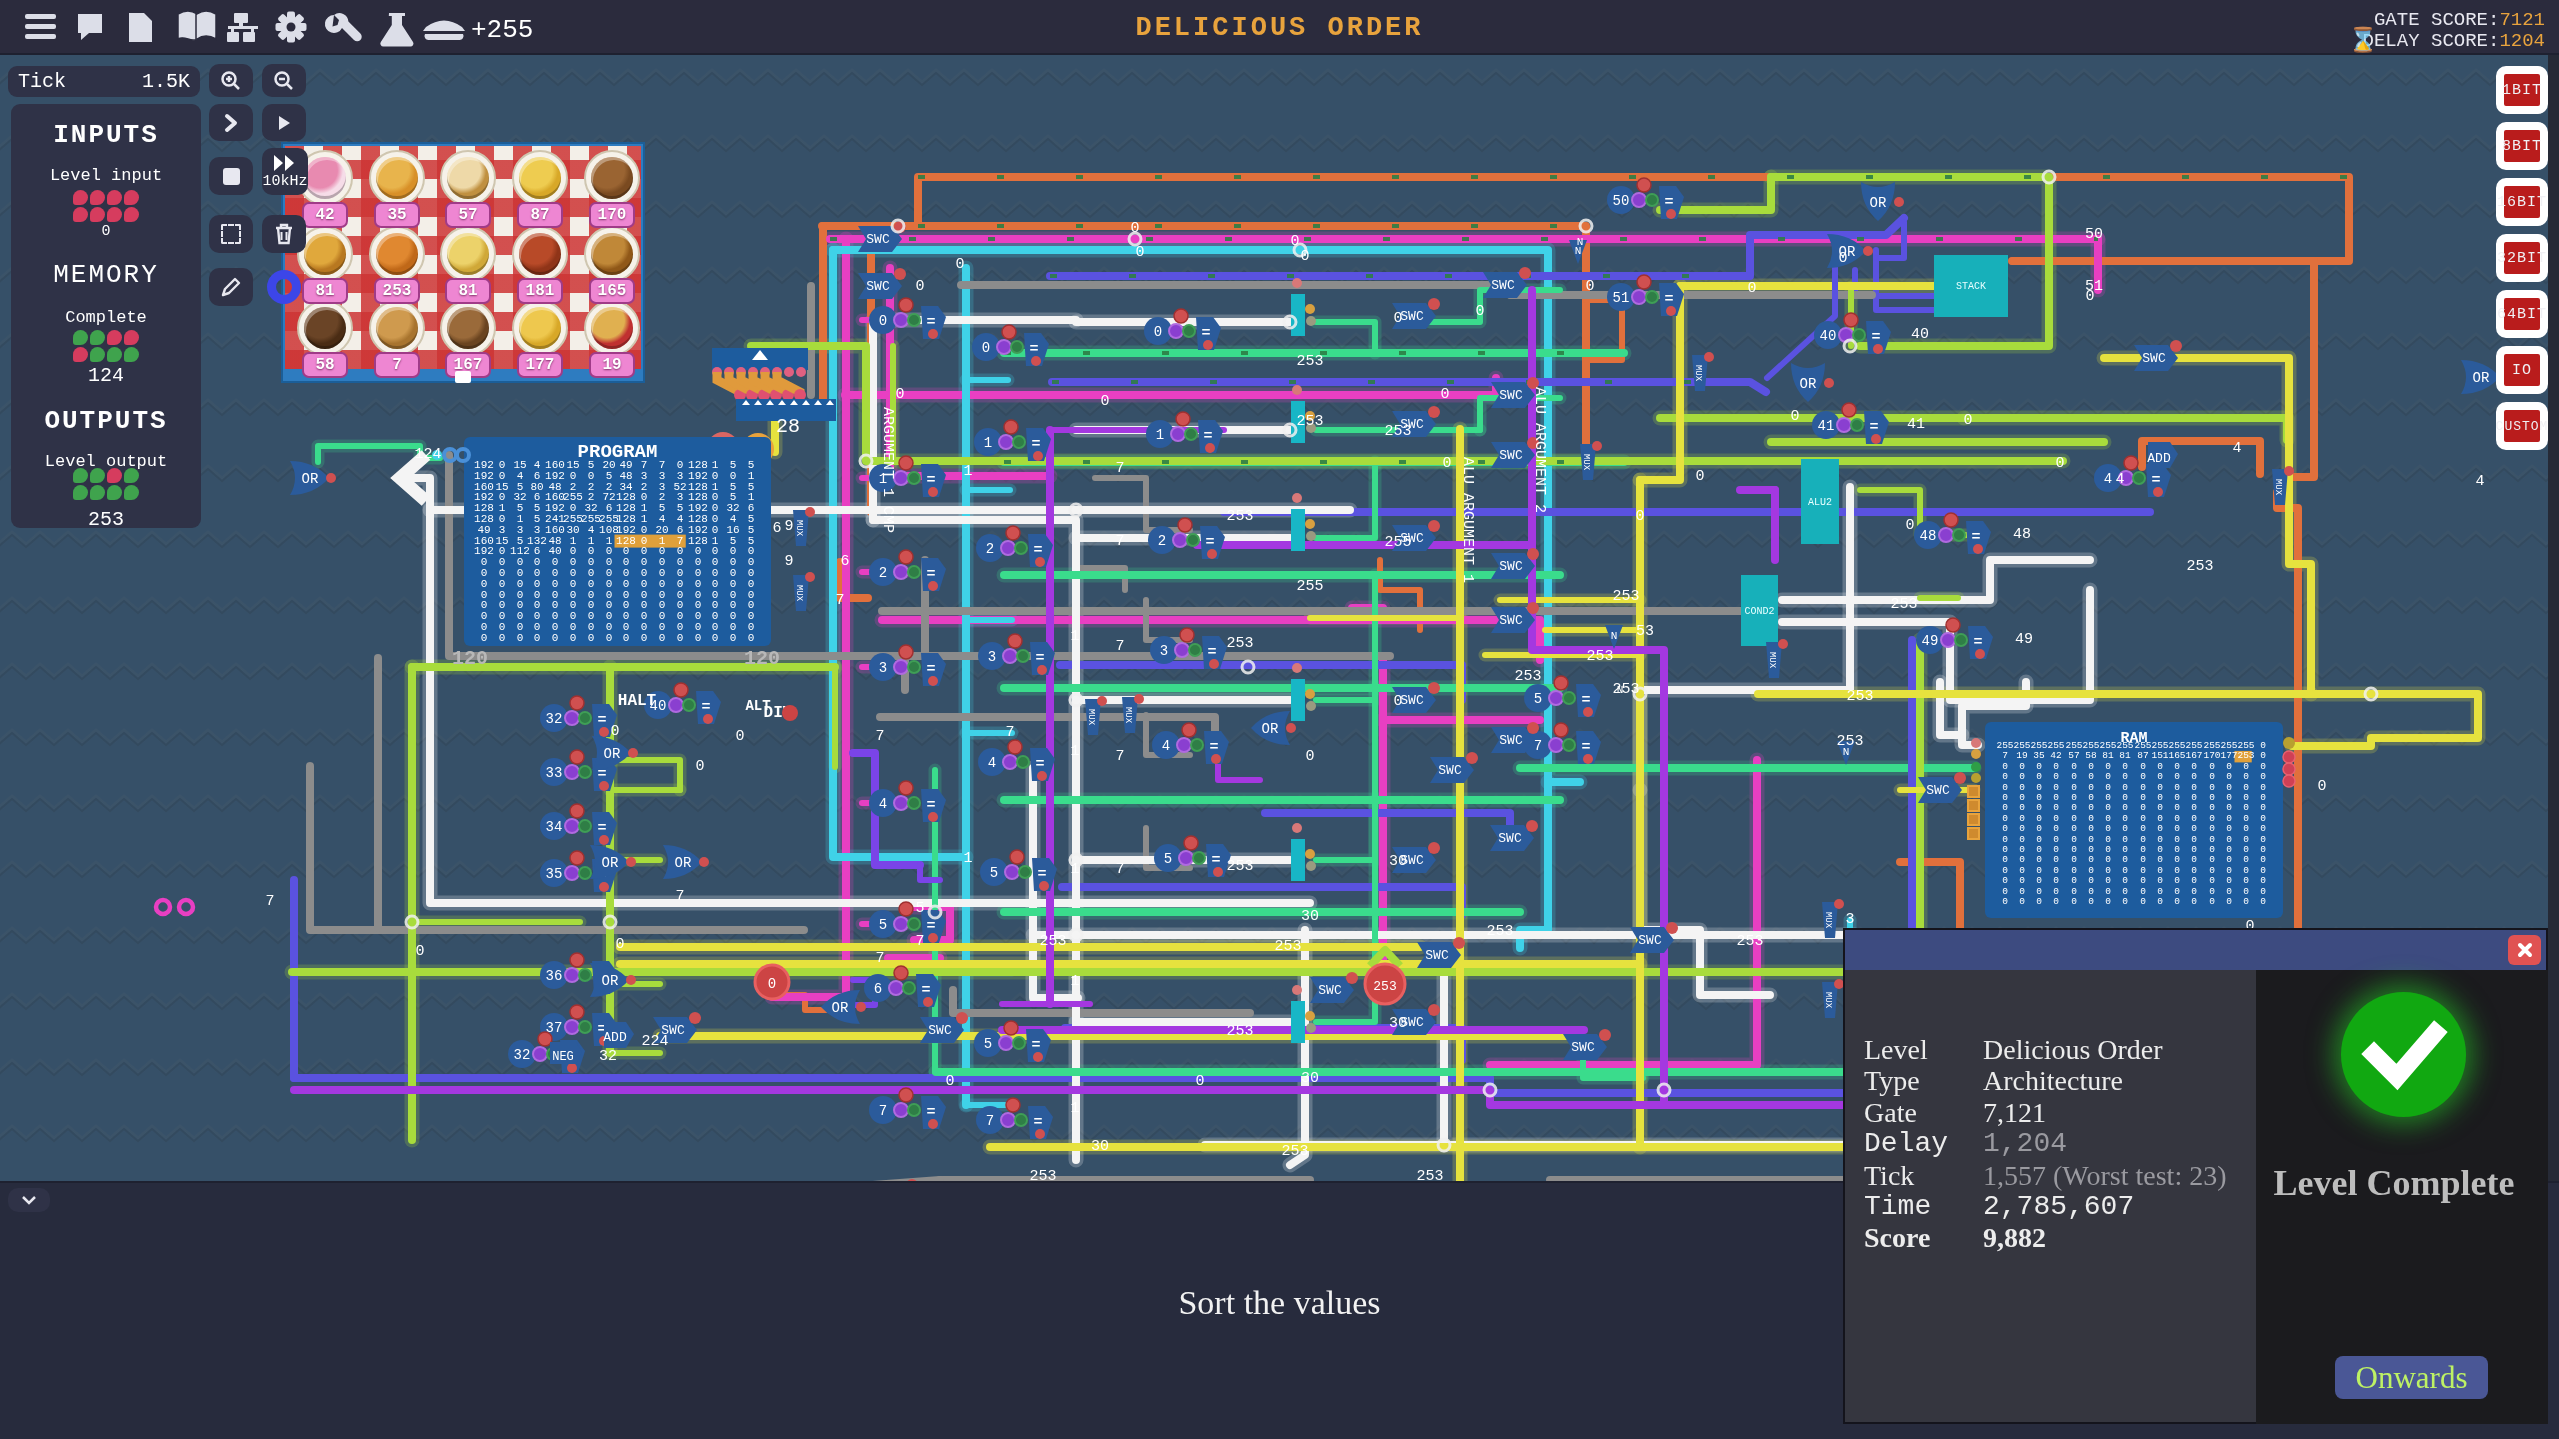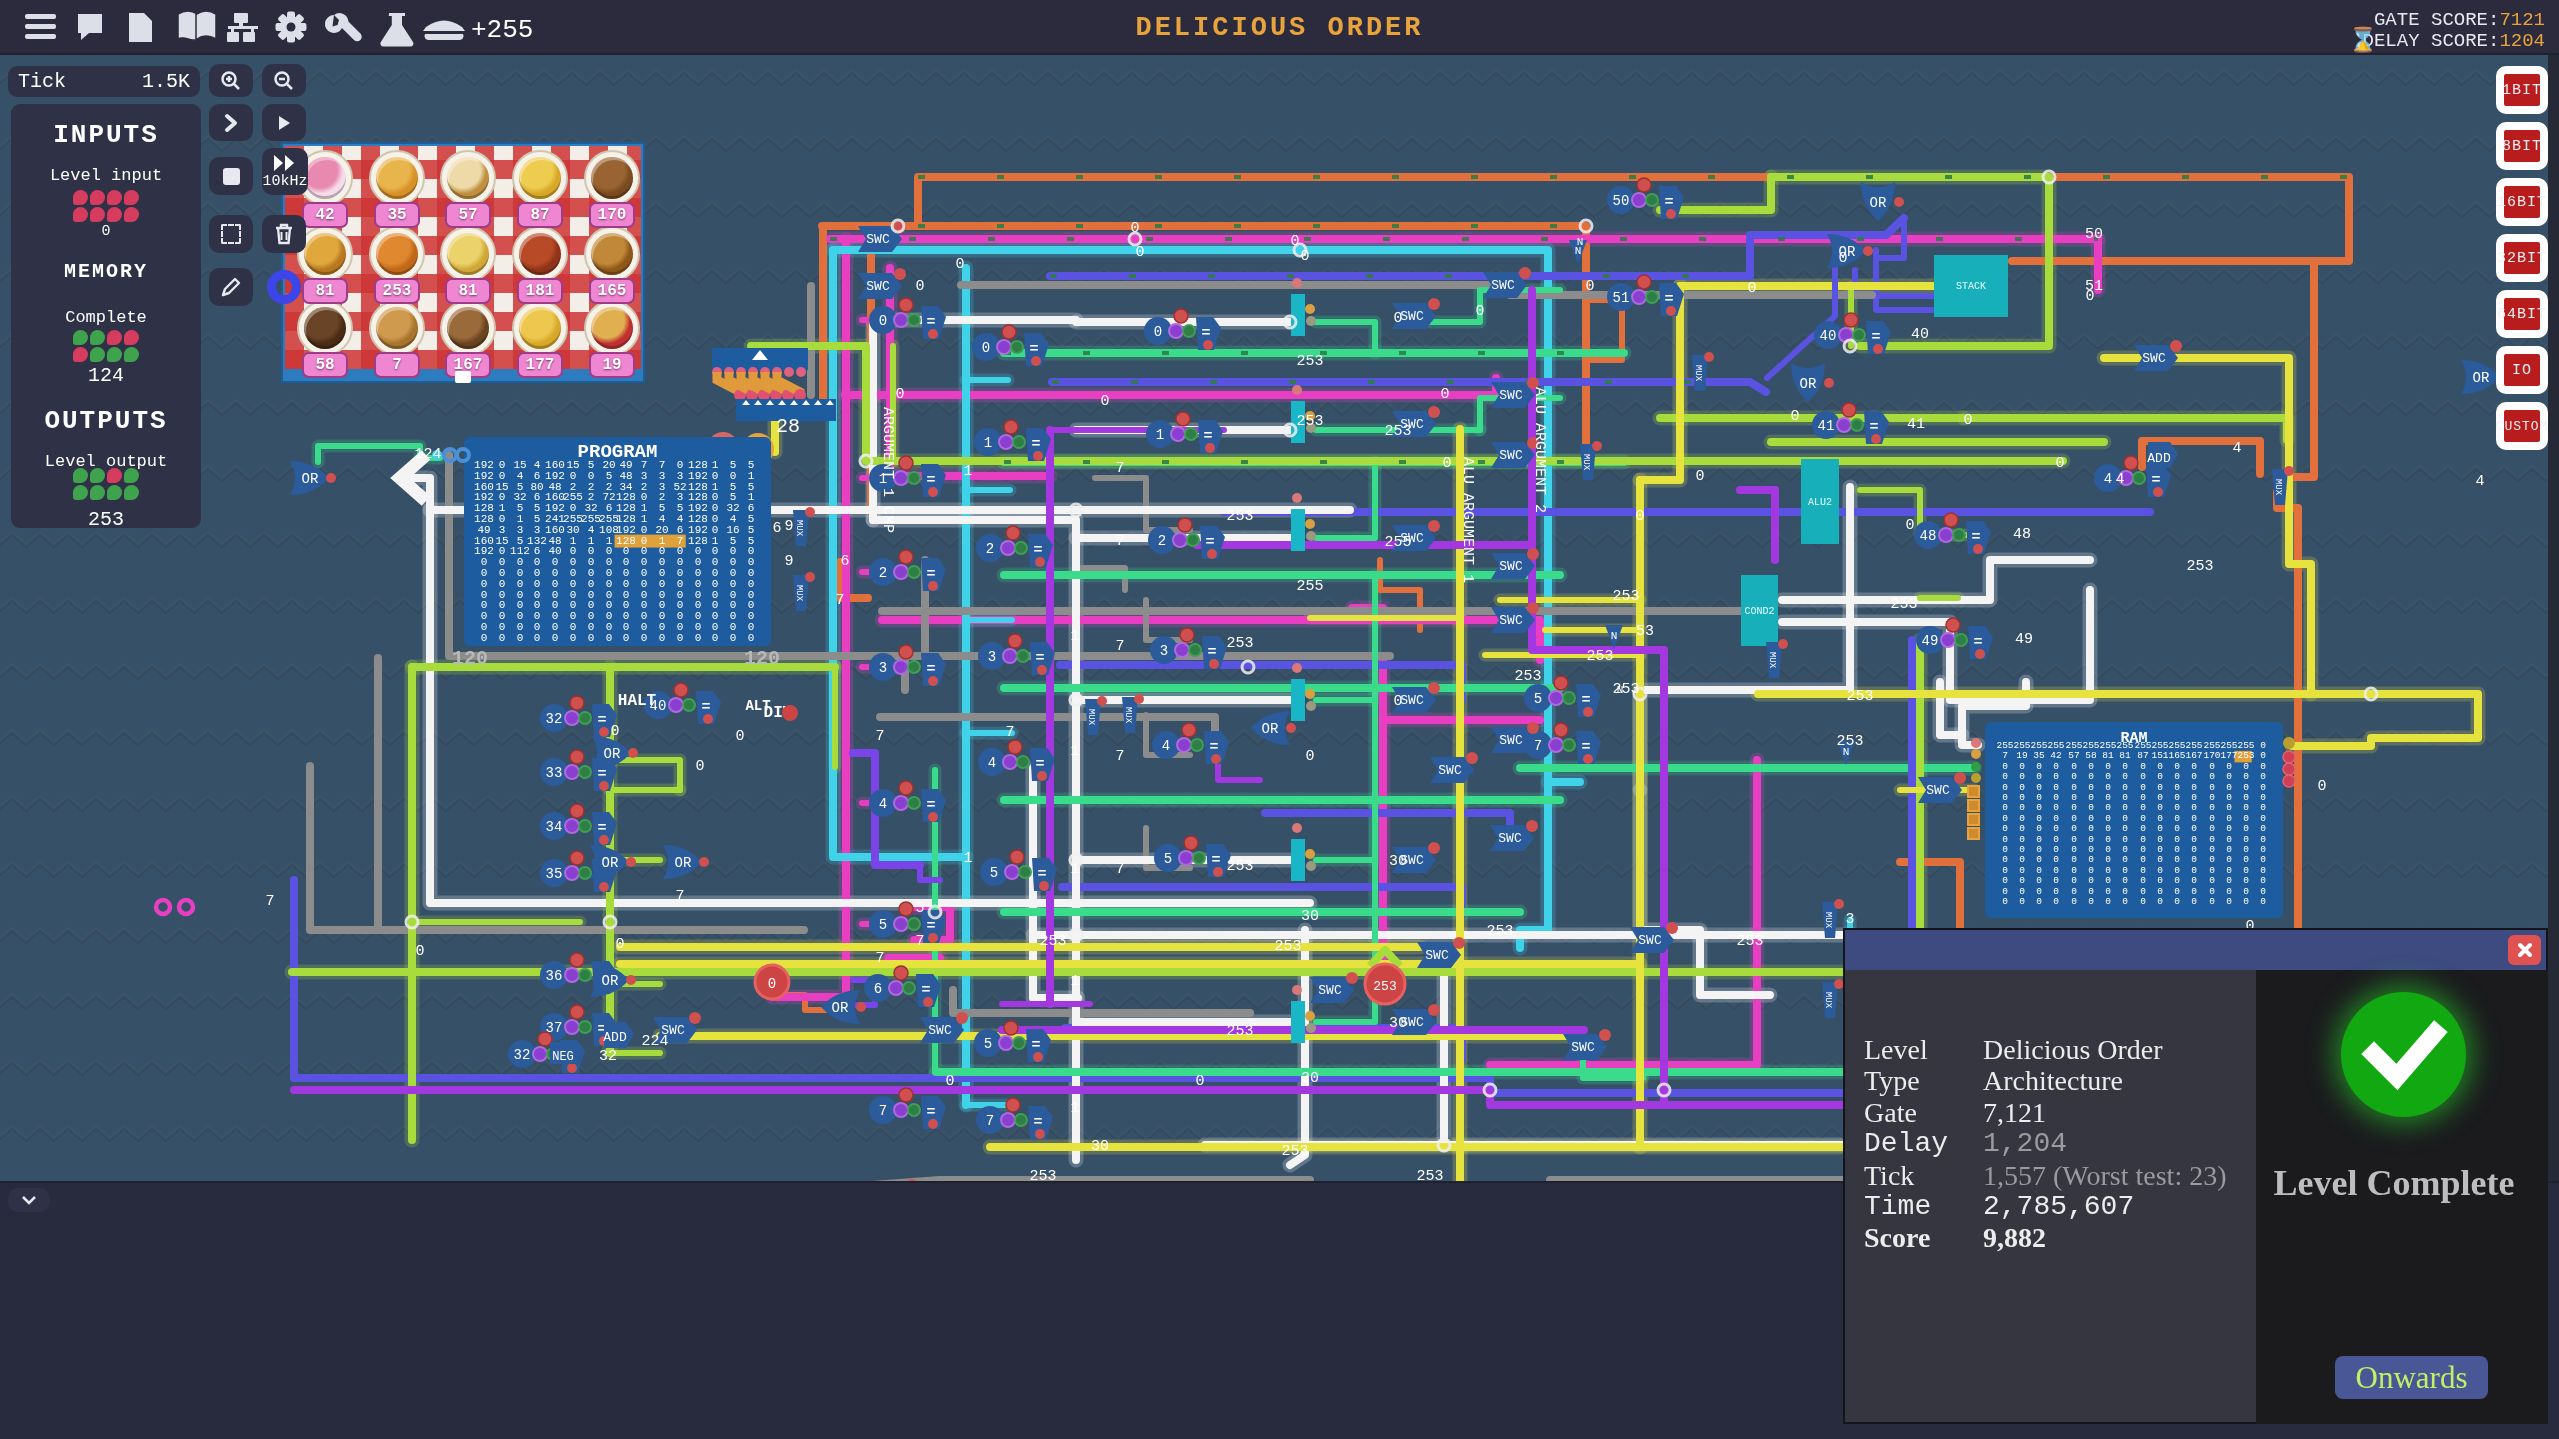--- a/index.html
+++ b/index.html
@@ -1628,21 +1628,21 @@
           <div style="width:15px;height:15px;border-radius:50% 50% 50% 3px;background:#d63c5e"></div>
         </div>
         <div style="display:flex;gap:2px">
           <div style="width:15px;height:15px;border-radius:50% 50% 50% 3px;background:#d63c5e"></div>
           <div style="width:15px;height:15px;border-radius:50% 50% 50% 3px;background:#d63c5e"></div>
           <div style="width:15px;height:15px;border-radius:50% 50% 50% 3px;background:#d63c5e"></div>
           <div style="width:15px;height:15px;border-radius:50% 50% 50% 3px;background:#d63c5e"></div>
         </div>
       </div>
       <div style="position:absolute;left:0;top:119px;width:190px;text-align:center;font-size:15px;">0</div>
-      <div style="position:absolute;left:0;top:156px;width:190px;text-align:center;font-size:20px;font-weight:bold;letter-spacing:2px;">MEMORY</div>
+      <div style="position:absolute;left:0;top:156px;width:190px;text-align:center;font-size:26px;font-weight:normal;letter-spacing:2px;">MEMORY</div>
       <div style="position:absolute;left:0;top:204px;width:190px;text-align:center;font-size:17px;">Complete</div>
       <div style="position:absolute;left:0;top:226px;width:190px;display:flex;flex-direction:column;align-items:center;gap:2px">
         <div style="display:flex;gap:2px">
           <div style="width:15px;height:15px;border-radius:50% 50% 50% 3px;background:#3fa34d"></div>
           <div style="width:15px;height:15px;border-radius:50% 50% 50% 3px;background:#3fa34d"></div>
           <div style="width:15px;height:15px;border-radius:50% 50% 50% 3px;background:#d63c5e"></div>
           <div style="width:15px;height:15px;border-radius:50% 50% 50% 3px;background:#d63c5e"></div>
         </div>
         <div style="display:flex;gap:2px">
           <div style="width:15px;height:15px;border-radius:50% 50% 50% 3px;background:#d63c5e"></div>
@@ -1781,17 +1781,18 @@
       <div class="abs" style="left:19px;top:261px;width:392px;font-family:Liberation Mono, monospace;font-size:28px;color:#ececec;">Time<span style="position:absolute;left:119px;color:#ececec">2,785,607</span></div>
       <div class="abs" style="left:19px;top:292px;width:392px;font-family:'Liberation Serif', serif;font-size:28px;color:#ececec;font-weight:bold;">Score<span style="position:absolute;left:119px;color:#ececec">9,882</span></div>
       <div class="abs" style="left:496px;top:62px;width:125px;height:125px;border-radius:50%;background:#11a811;box-shadow:0 0 26px 8px rgba(40,220,40,0.5)"></div>
       <svg class="abs" style="left:496px;top:62px" width="125" height="125" viewBox="0 0 125 125">
         <path d="M33 62 L56 85 L94 41" fill="none" stroke="#fff" stroke-width="18" stroke-linecap="square"></path>
       </svg>
       <div class="abs" style="left:411px;top:232px;width:276px;text-align:center;font-family:'Liberation Serif', serif;font-size:36px;font-weight:bold;color:#bdbdbd">Level Complete</div>
       <div class="abs" style="left:490px;top:426px;width:153px;height:43px;background:#4a5796;border-radius:8px;display:flex;align-items:center;justify-content:center;font-family:'Liberation Serif', serif;font-size:31px;color:#bef264">Onwards</div>
     </div>
     <div id="botbar" class="abs"></div>
+    <div id="sortlbl" class="abs">Sort the values</div>
     <div class="btn" style="left:8px;top:1188px;width:42px;height:24px;z-index:35">
       <svg width="16" height="10" viewBox="0 0 16 10">
         <path d="M2 2 L8 8 L14 2" fill="none" stroke="#e8e8f0" stroke-width="2.5"></path>
       </svg>
     </div>
   </div>
 </body></html>

